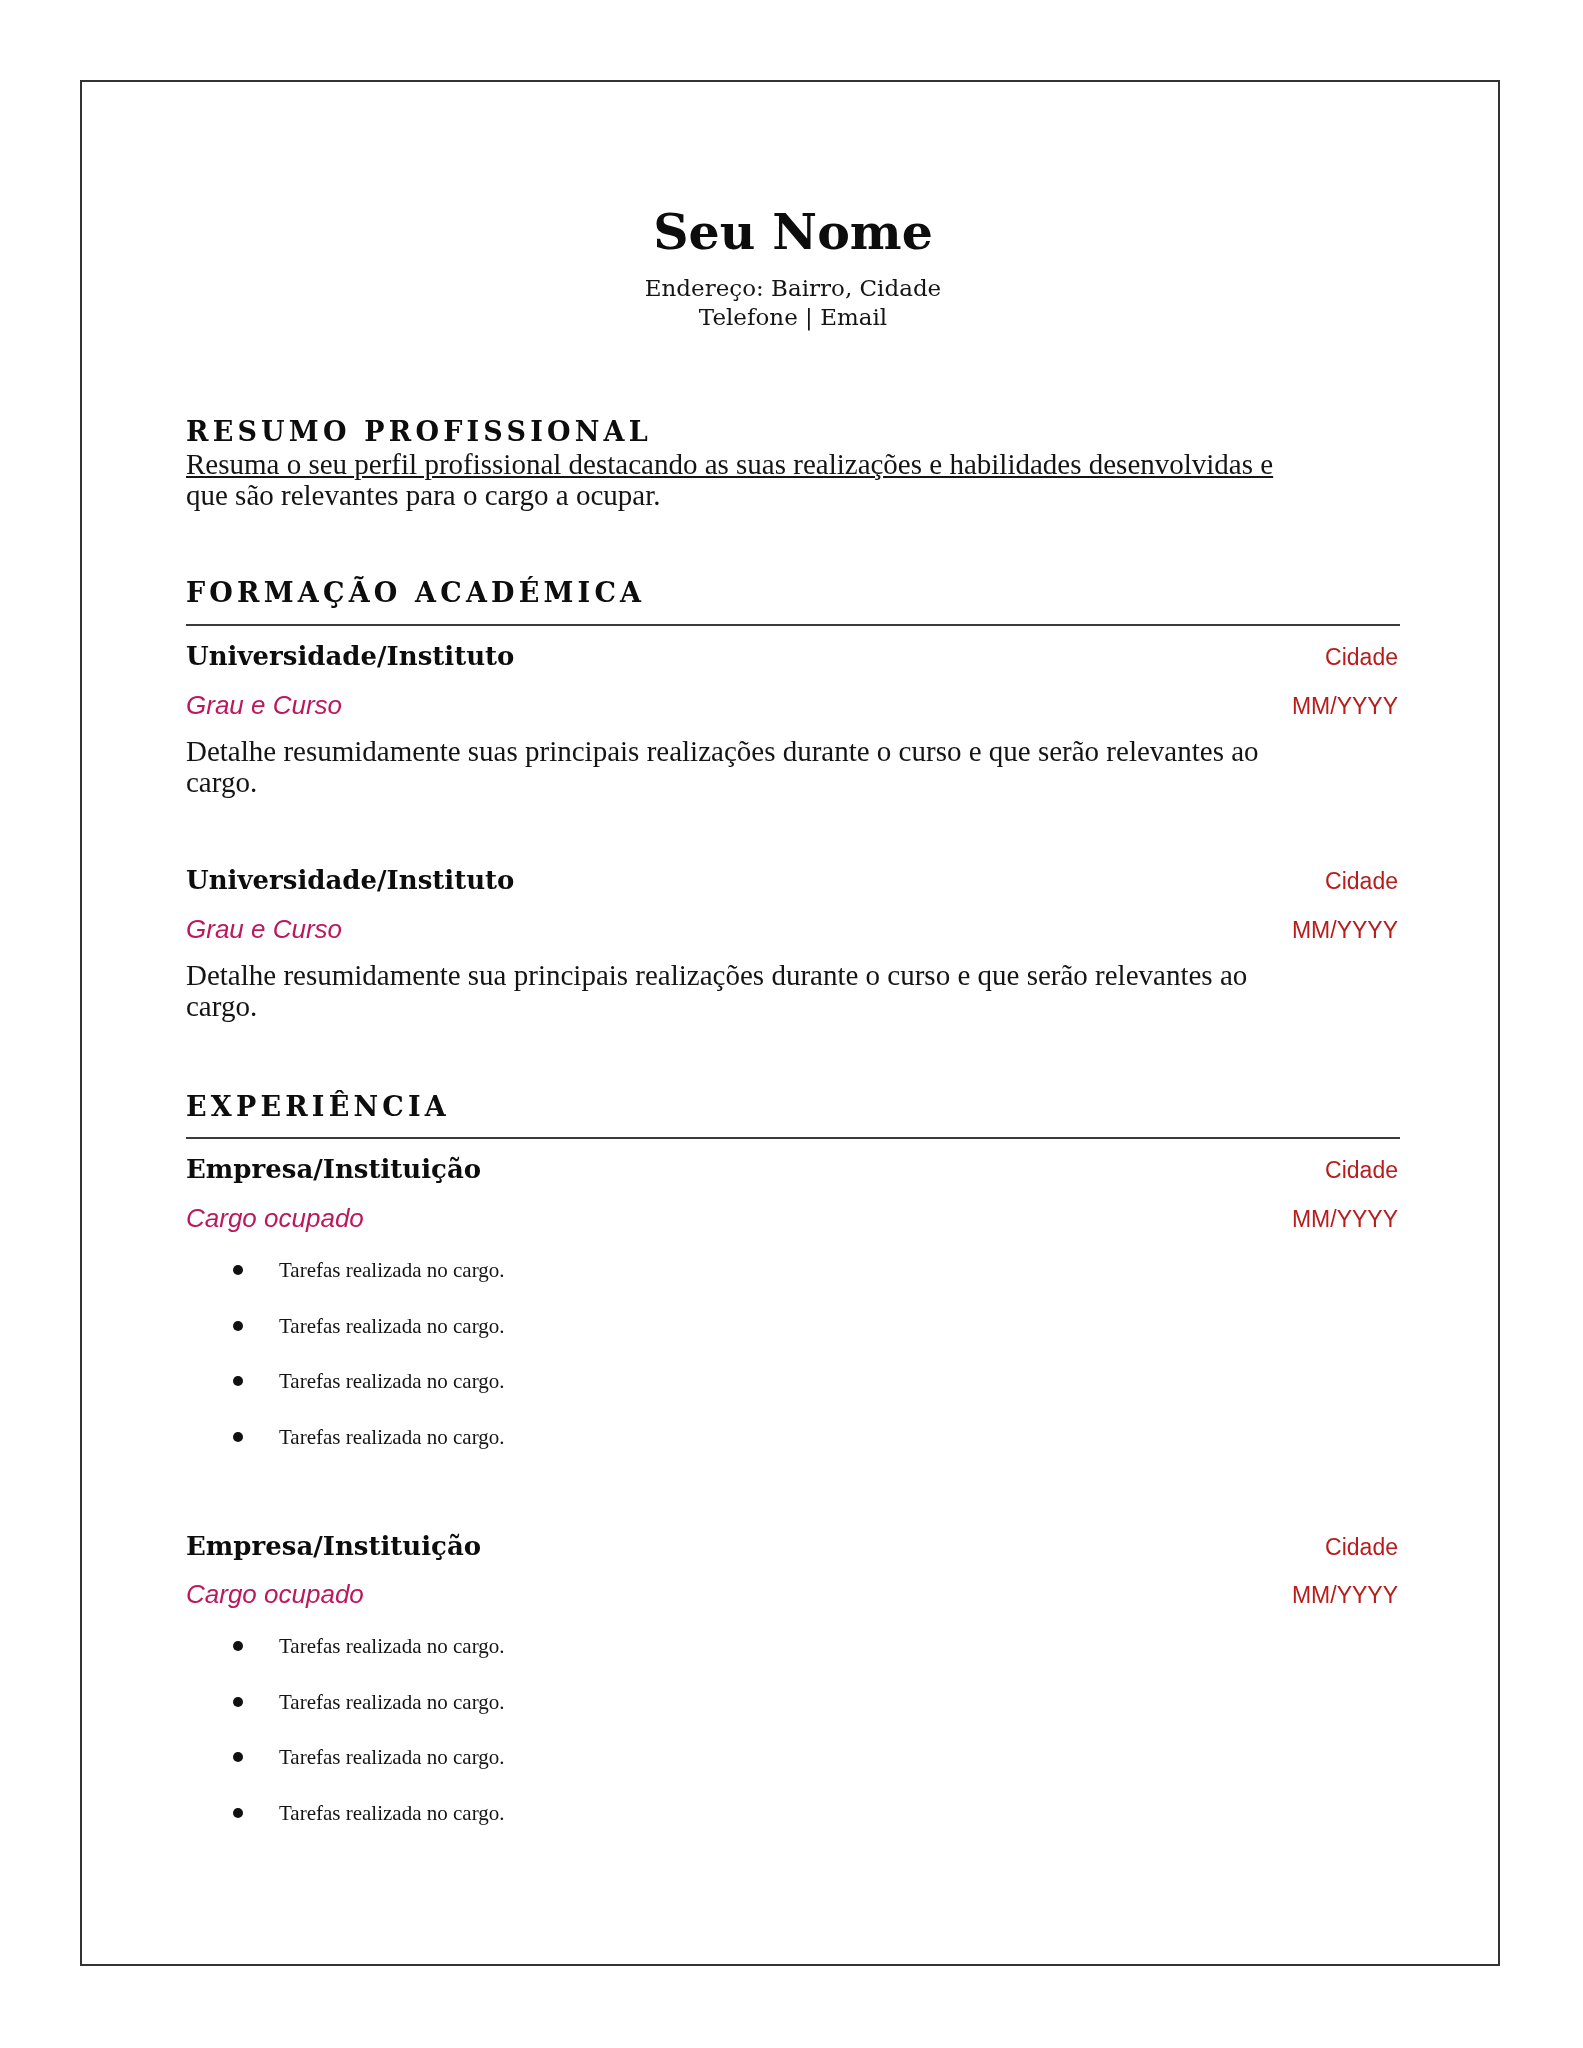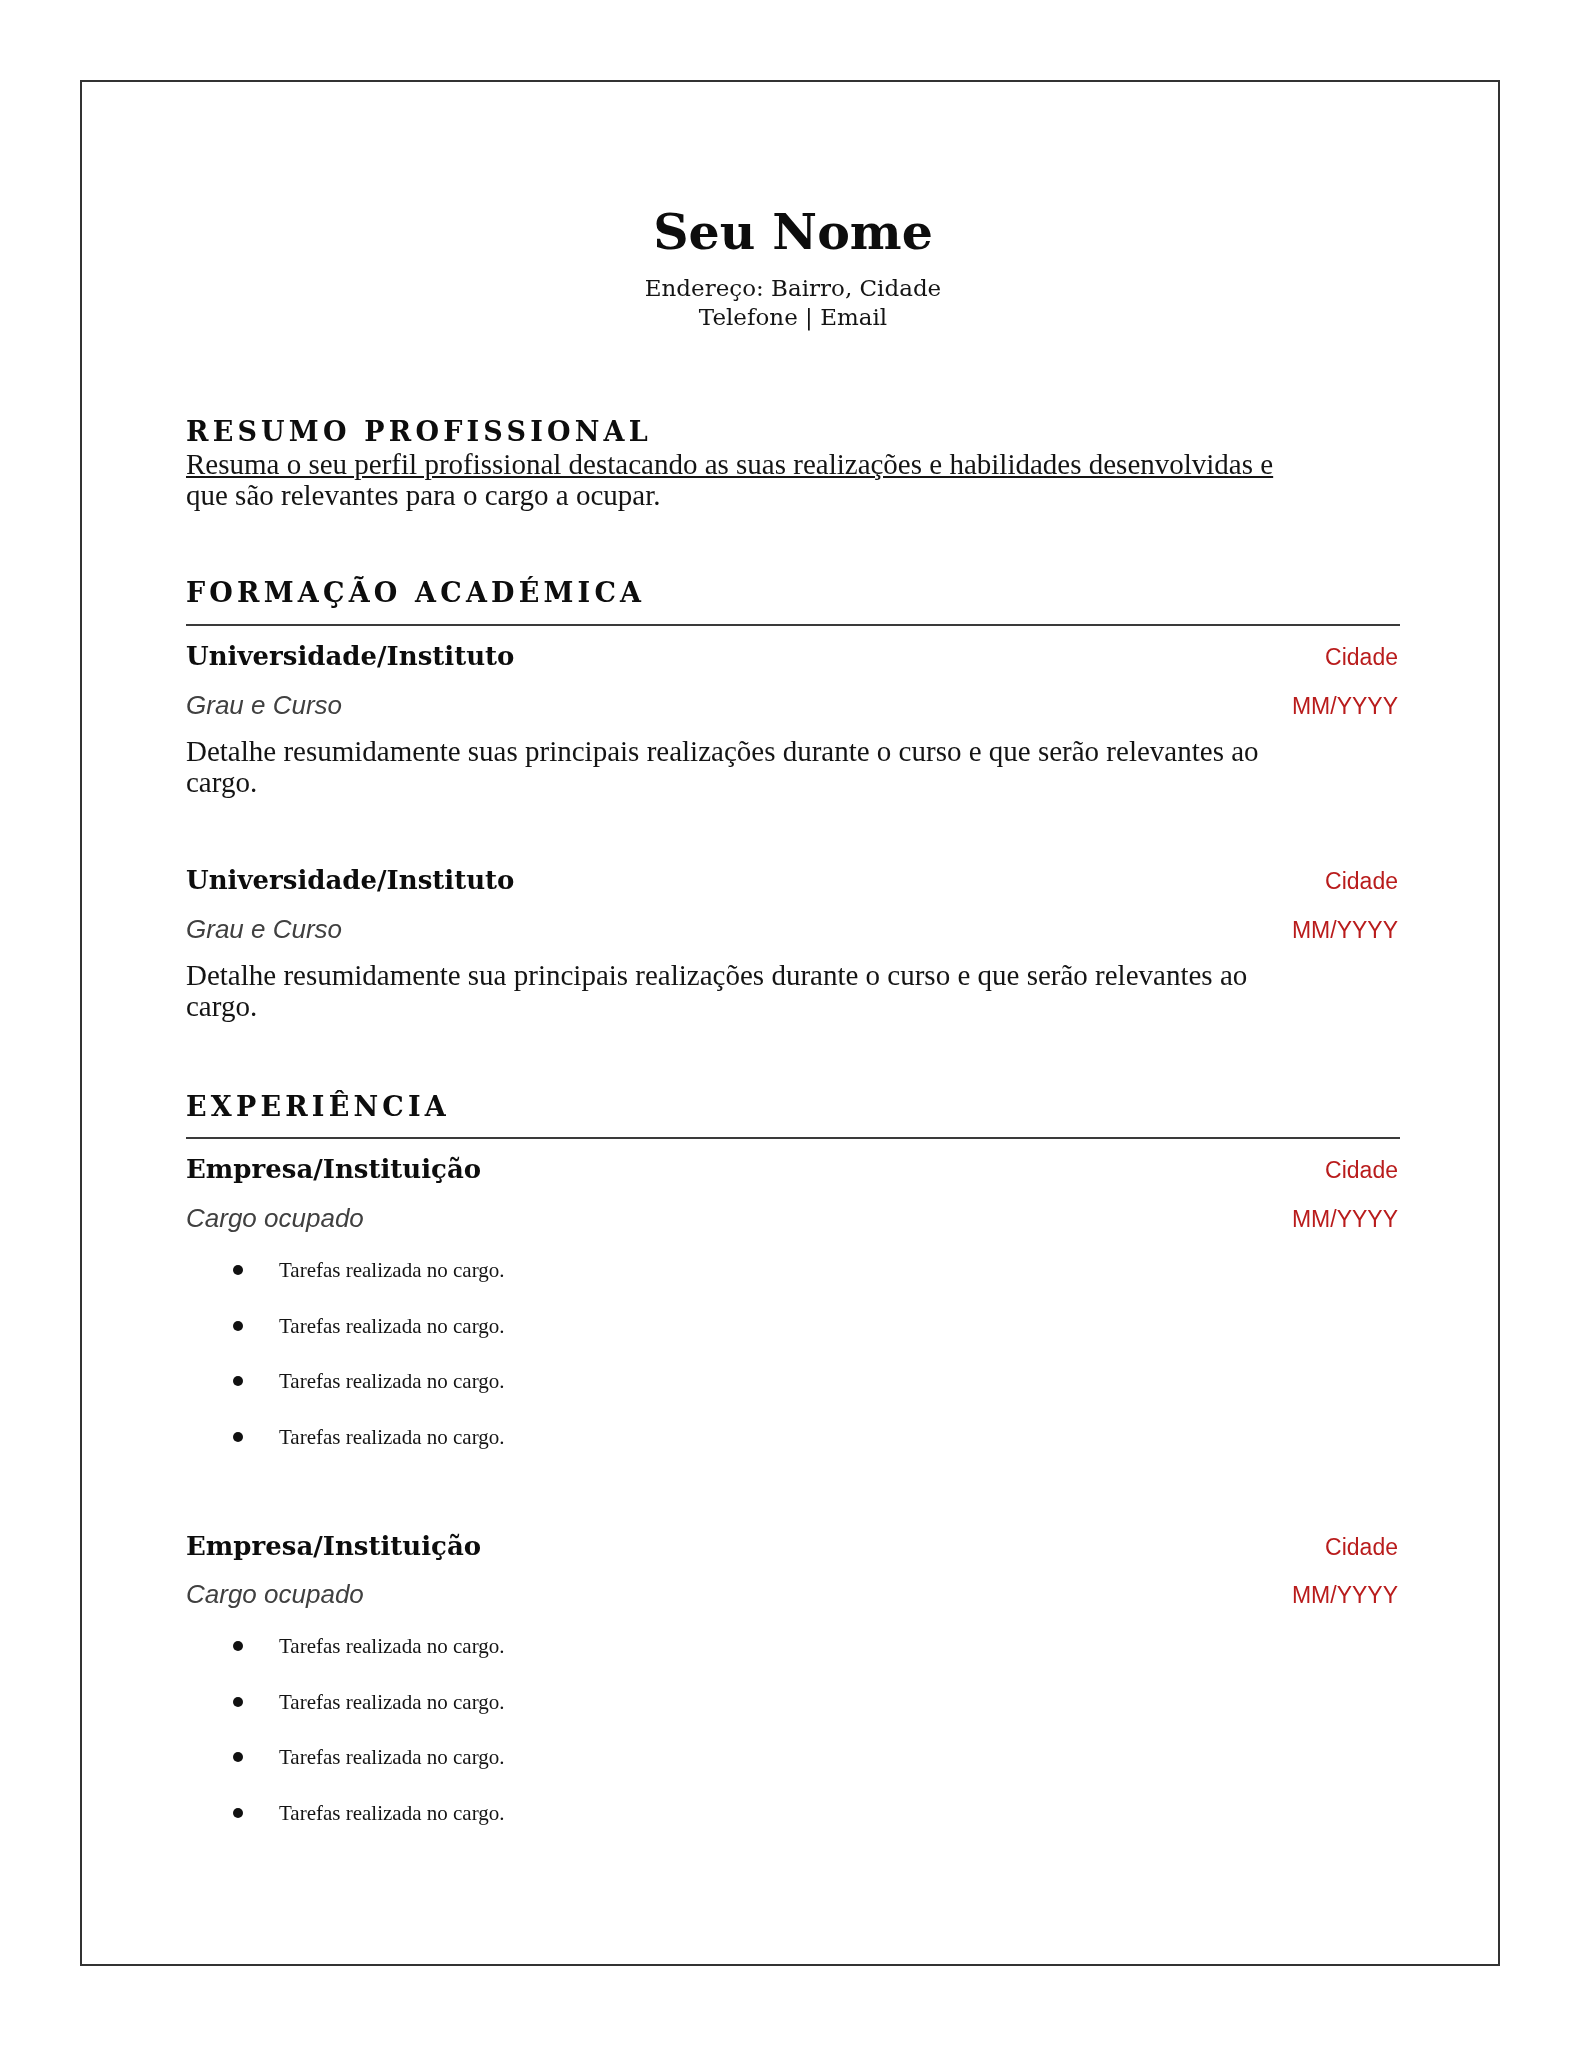--- a/index.html
+++ b/index.html
@@ -98,21 +98,21 @@
       font-weight: bold;
       font-size: 26px;
       line-height: 34px;
       color: #0d0d0d;
     }
     .role {
       font-family: "Liberation Sans", "DejaVu Sans", sans-serif;
       font-style: italic;
       font-size: 26px;
       line-height: 34px;
-      color: #404040;
+      color: #be185d;
     }
     .right-meta {
       font-family: Liberation Sans, sans-serif;
       font-size: 23px;
       line-height: 34px;
       color: #b91c1c;
     }
     .bullet-list {
       position: absolute;
       left: 0;

